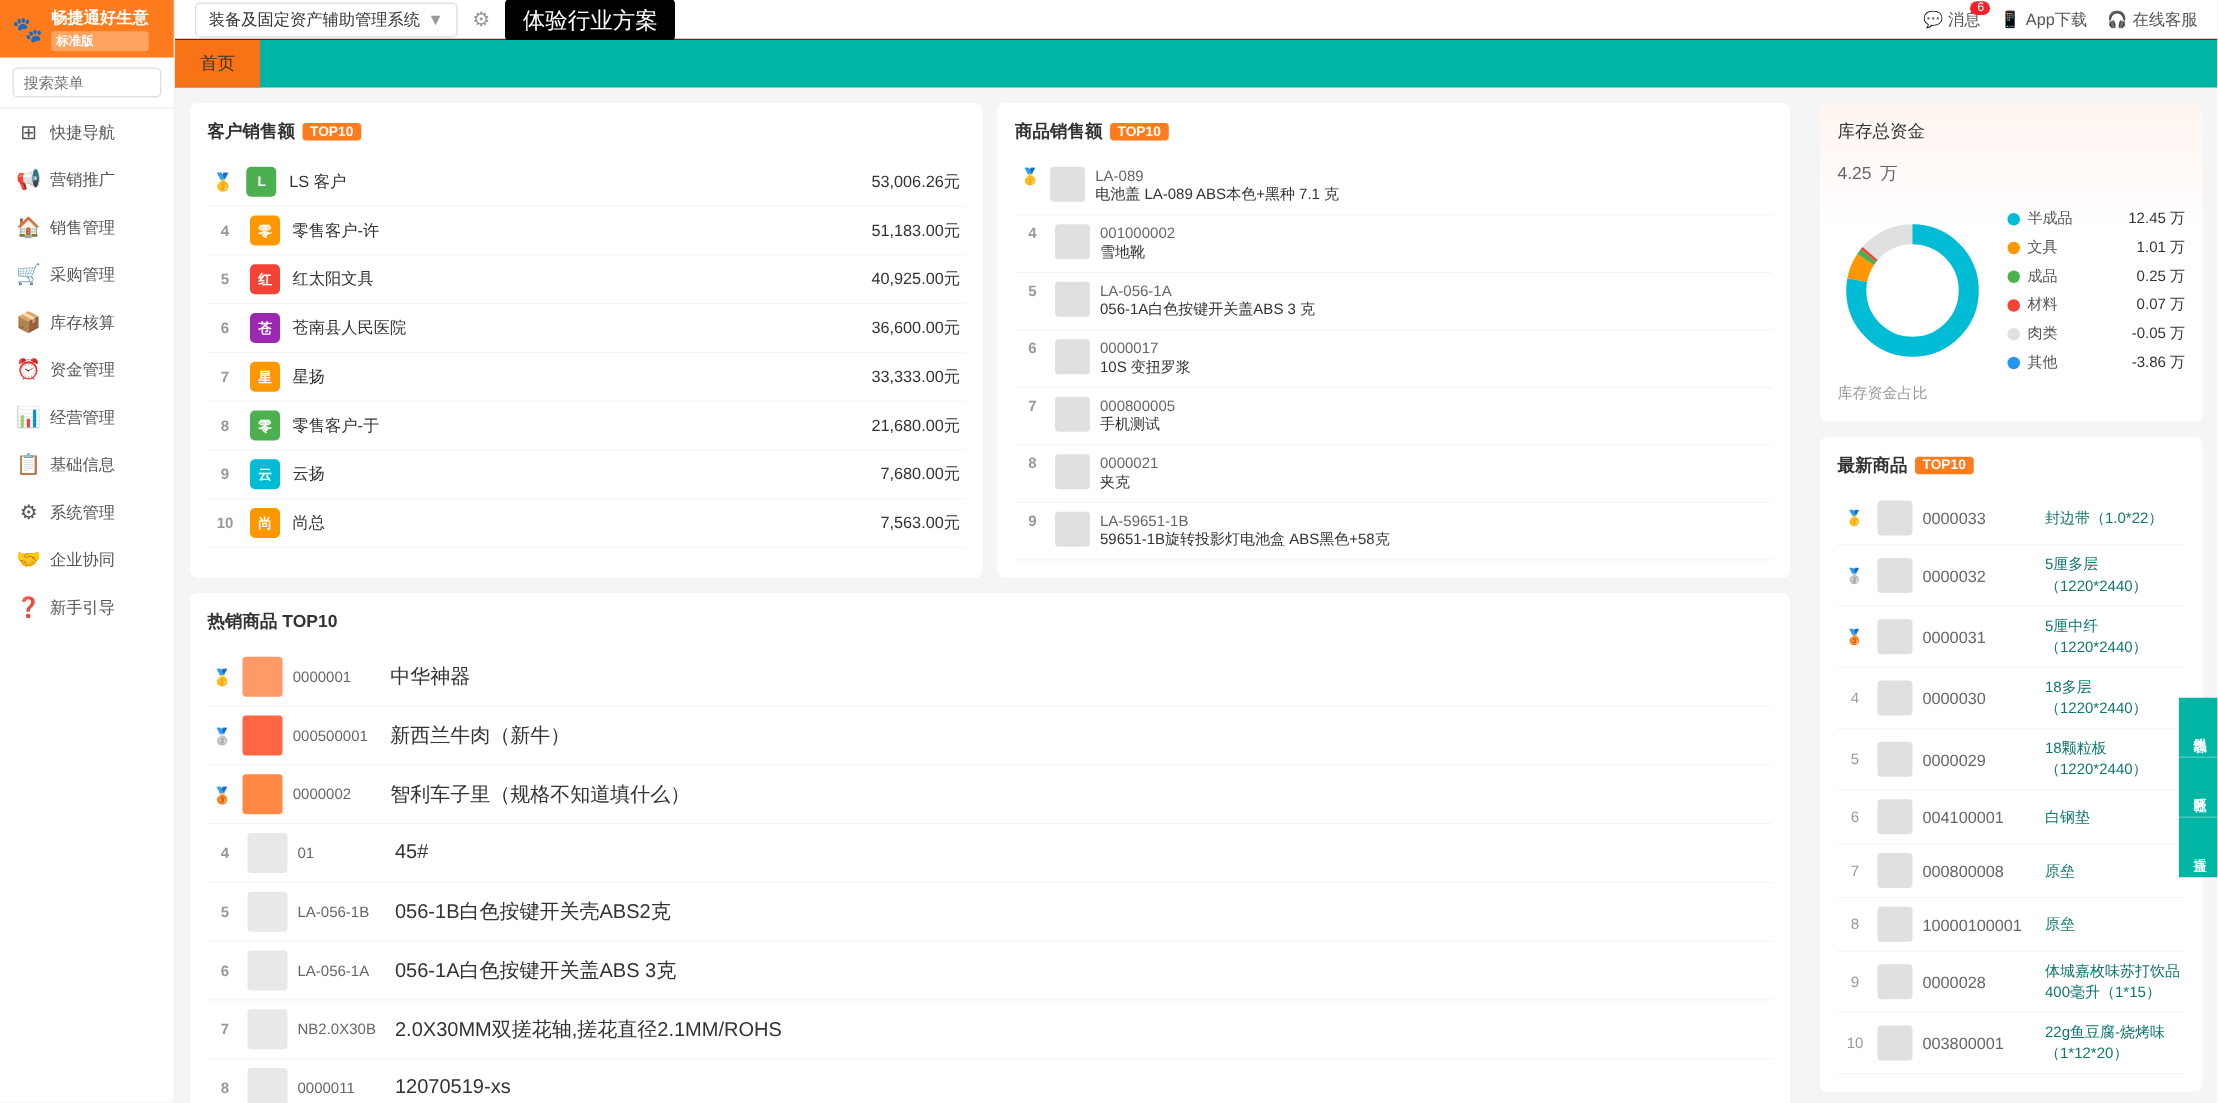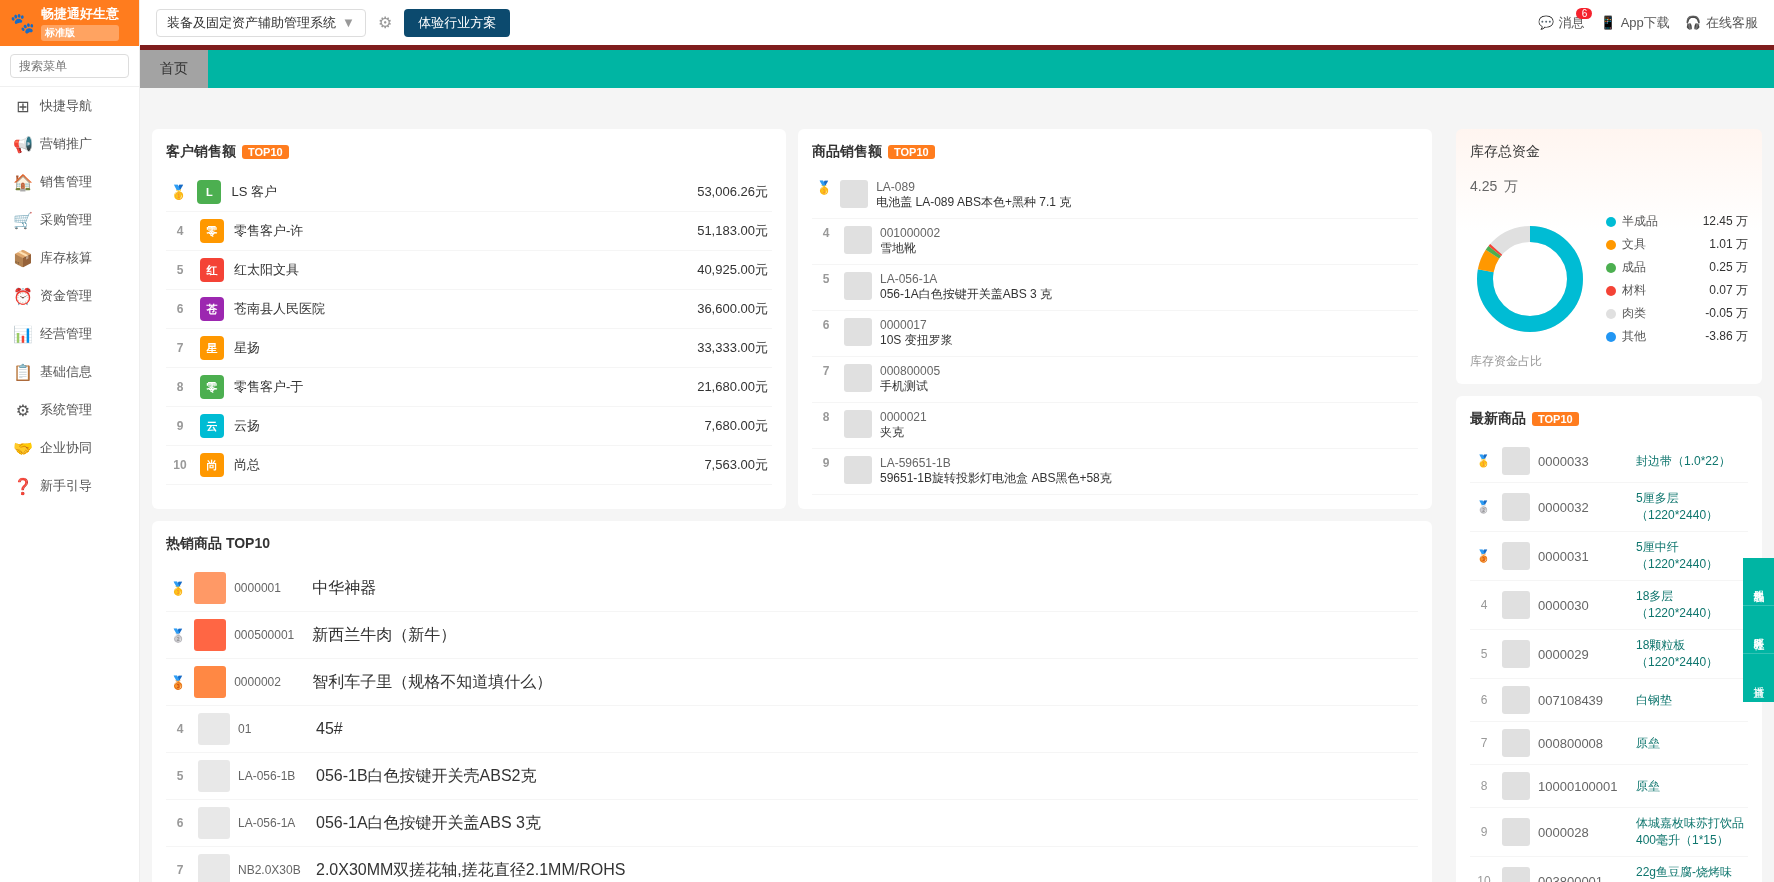--- a/index.html
+++ b/index.html
@@ -13,38 +13,38 @@
     .sidebar-logo .logo-icon { font-size: 20px; }
     .sidebar-logo .version-badge { font-size: 10px; background: rgba(255,255,255,0.3); padding: 1px 4px; border-radius: 3px; margin-top: 2px; }
     .sidebar-search { padding: 8px 10px; border-bottom: 1px solid #f0f0f0; }
     .sidebar-search input { width: 100%; border: 1px solid #ddd; border-radius: 4px; padding: 4px 8px; font-size: 12px; }
     .sidebar-nav { flex: 1; overflow-y: auto; }
     .nav-item { display: flex; align-items: center; padding: 10px 14px; cursor: pointer; color: #555; font-size: 13px; gap: 8px; }
     .nav-item .nav-icon { width: 18px; height: 18px; display: flex; align-items: center; justify-content: center; font-size: 16px; }
 
     
     .main-area { flex: 1; display: flex; flex-direction: column; overflow: hidden; }
-    .header { height: 50px; background: #fff; border-bottom: 5px solid #7f1d1d; display: flex; align-items: center; padding: 0 16px; gap: 12px; flex-shrink: 0; }
+    .header { height: 32px; background: #fff; border-bottom: 1px solid #7f1d1d; display: flex; align-items: center; padding: 0 16px; gap: 12px; flex-shrink: 0; }
     .header-system-select { display: flex; align-items: center; gap: 6px; border: 1px solid #ddd; border-radius: 4px; padding: 4px 10px; cursor: pointer; font-size: 13px; }
     .header-system-select .arrow { color: #999; }
     .header-gear { color: #999; cursor: pointer; font-size: 16px; }
-    .header-trial-btn { background: #0c4a6e; color: #fff; border: none; border-radius: 4px; padding: 5px 14px; cursor: pointer; font-size: 13px; }
+    .header-trial-btn { background: #000000; color: #fff; border: none; border-radius: 4px; padding: 5px 14px; cursor: pointer; font-size: 18px; }
     .header-right { margin-left: auto; display: flex; align-items: center; gap: 16px; color: #555; font-size: 13px; }
     .header-right .badge-wrap { position: relative; cursor: pointer; }
     .header-right .badge { position: absolute; top: -6px; right: -8px; background: #f5222d; color: #fff; border-radius: 8px; font-size: 10px; padding: 0 4px; min-width: 16px; text-align: center; }
     .header-right .header-link { cursor: pointer; display: flex; align-items: center; gap: 4px; }
 
     
     .tab-bar { background: #00b5a3; height: 38px; display: flex; align-items: center; padding: 0 0; flex-shrink: 0; }
     .tab-item { padding: 0 20px; height: 38px; display: flex; align-items: center; color: #fff; font-size: 14px; cursor: pointer; }
-    .tab-item.active { background: #a3a3a3; color: #333; }
+    .tab-item.active { background: #f97316; color: #333; }
 
     
     .content { flex: 1; overflow: hidden; display: flex; flex-direction: column; }
-    .content-scroll { flex: 1; overflow-y: auto; overflow-x: hidden; padding: 0; display: flex; gap: 0; margin-top: 29px; }
+    .content-scroll { flex: 1; overflow-y: auto; overflow-x: hidden; padding: 0; display: flex; gap: 0; }
 
     
     .panels-container { display: flex; width: 100%; height: 100%; }
     .left-panels { flex: 1; display: flex; flex-direction: column; overflow-y: auto; padding: 12px; gap: 12px; }
     .right-panel { width: 330px; flex-shrink: 0; background: #f5f5f5; overflow-y: auto; padding: 12px; }
 
     
     .panel { background: #fff; border-radius: 6px; padding: 14px; }
     .panel-title { font-size: 14px; font-weight: bold; margin-bottom: 12px; display: flex; align-items: center; gap: 6px; }
     .panel-title .top10-badge { background: #ff7c1e; color: #fff; font-size: 11px; padding: 1px 6px; border-radius: 3px; }
@@ -487,21 +487,21 @@
                 </div>
                 <div class="newest-item">
                   <span class="newest-rank">5</span>
                   <div class="product-thumb"></div>
                   <span class="newest-code">0000029</span>
                   <span class="newest-name">18颗粒板（1220*2440）</span>
                 </div>
                 <div class="newest-item">
                   <span class="newest-rank">6</span>
                   <div class="product-thumb"></div>
-                  <span class="newest-code">007108439</span>
+                  <span class="newest-code">004100001</span>
                   <span class="newest-name">白钢垫</span>
                 </div>
                 <div class="newest-item">
                   <span class="newest-rank">7</span>
                   <div class="product-thumb"></div>
                   <span class="newest-code">000800008</span>
                   <span class="newest-name">原垒</span>
                 </div>
                 <div class="newest-item">
                   <span class="newest-rank">8</span>

